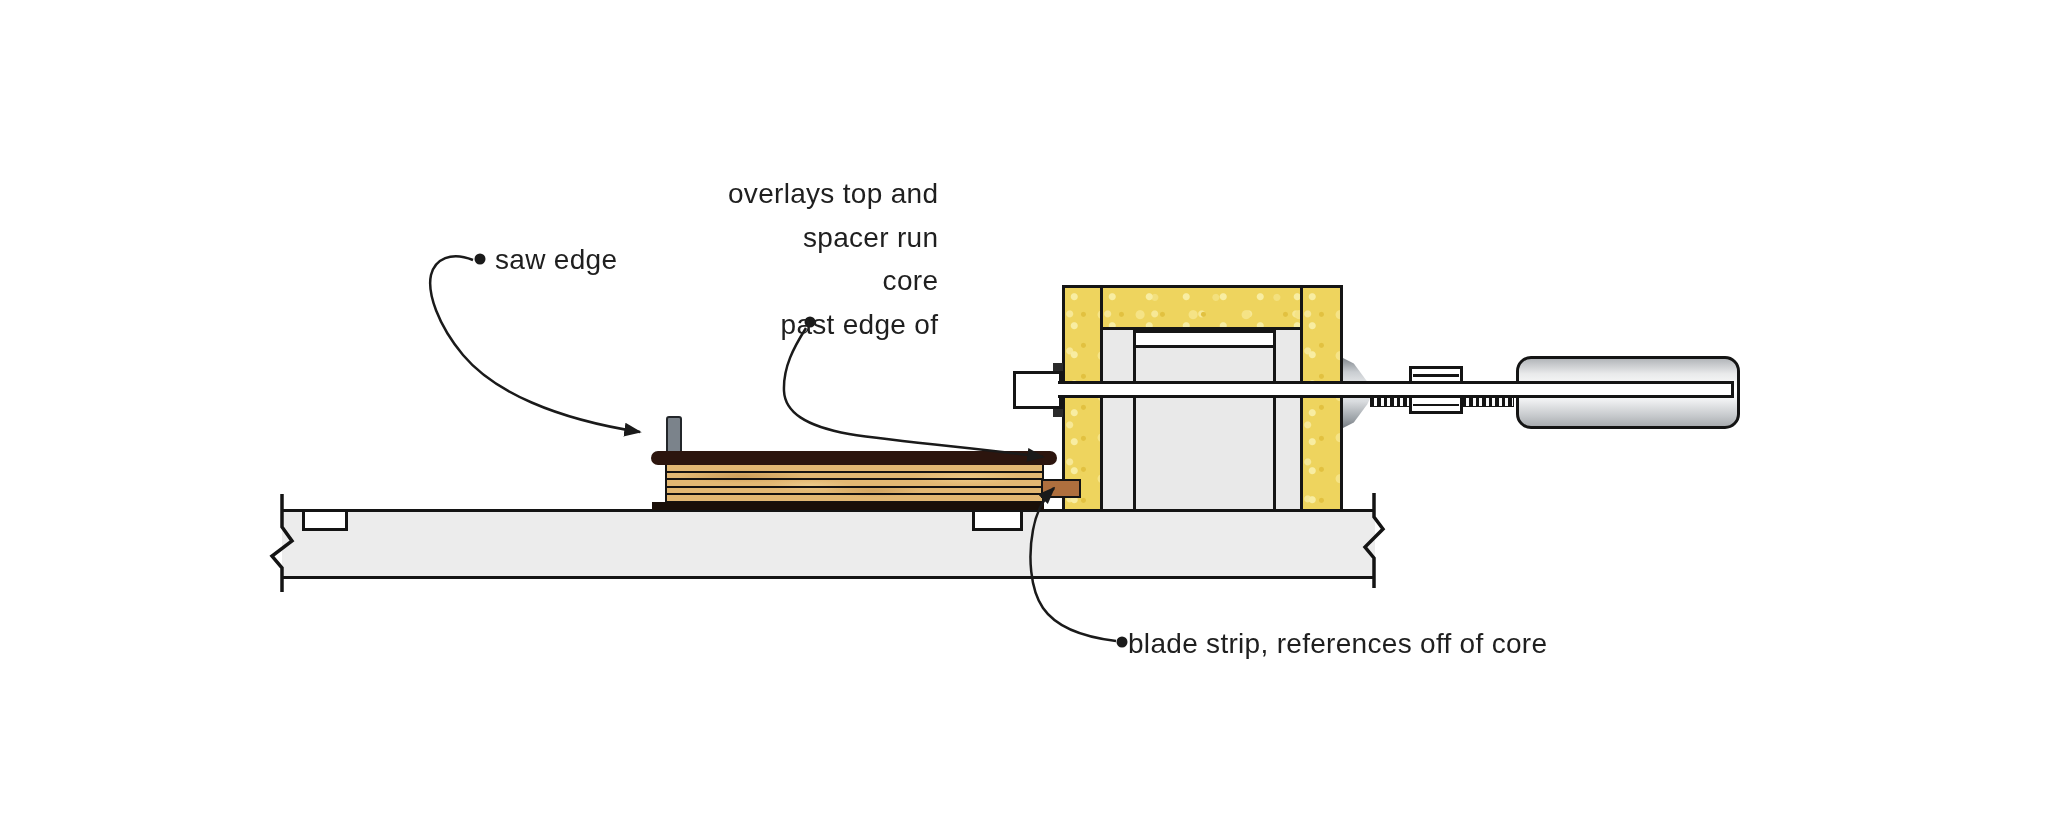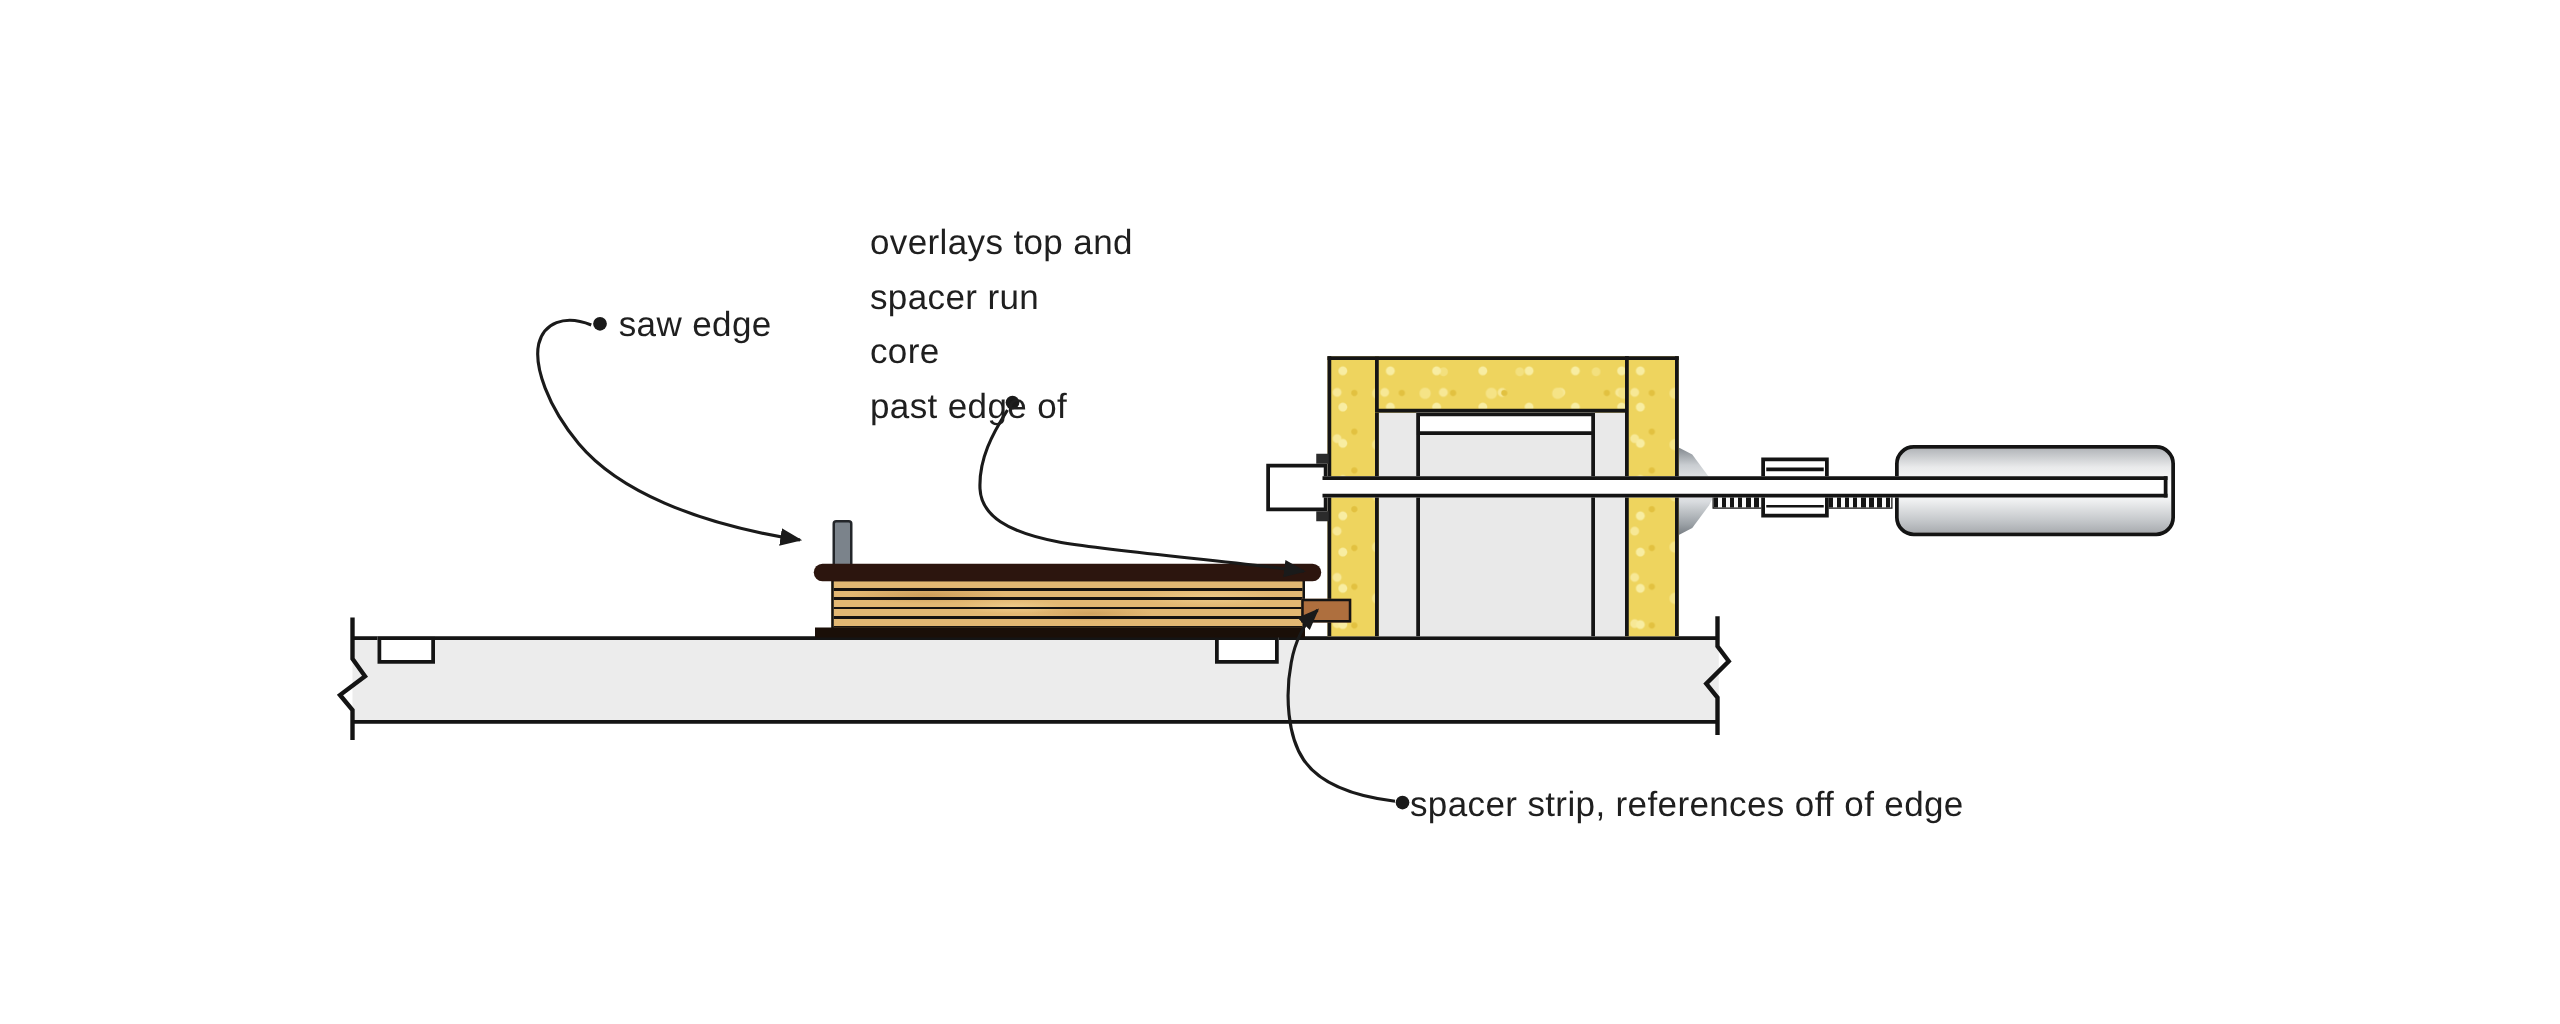--- a/index.html
+++ b/index.html
@@ -90,21 +90,21 @@
     background:linear-gradient(180deg,#b3b6ba 0%,#e9eaeb 22%,#ffffff 46%,#f2f3f4 60%,#c6c9cc 85%,#a9acb0 100%);
   }
   .rod{
     left:1058px;top:381px;width:676px;height:17px;background:#ffffff;
     border-top:3px solid #141414;border-bottom:3px solid #141414;
     border-right:3px solid #141414;z-index:30;
   }
   
   .label{position:absolute;z-index:70;font-size:28px;letter-spacing:.3px;color:#1f1f1f;white-space:nowrap;}
   .lbl-saw{left:495px;top:243px;line-height:34px;}
-  .lbl-overlays{left:696px;top:172px;line-height:43.5px;}
+  .lbl-overlays{left:728px;top:172px;line-height:43.5px;text-align:right;}
   .lbl-spacer{left:1128px;top:627px;line-height:34px;}
   svg.overlay{position:absolute;left:0;top:0;z-index:60;pointer-events:none;}
 </style>
 </head>
 <body>
 
 <div id="canvas">
 
   <div class="abs table"></div>
   <div class="abs slot slot1"></div>
@@ -160,15 +160,15 @@
 
   <div class="label lbl-saw">saw edge</div>
 
   <div class="label lbl-overlays">
     <div>overlays top and</div>
     <div>spacer run</div>
     <div>core</div>
     <div>past edge of</div>
   </div>
 
-  <div class="label lbl-spacer">spacer strip, references off of edge</div>
+  <div class="label lbl-spacer">blade strip, references off of core</div>
 
 </div>
 
 </body></html>

